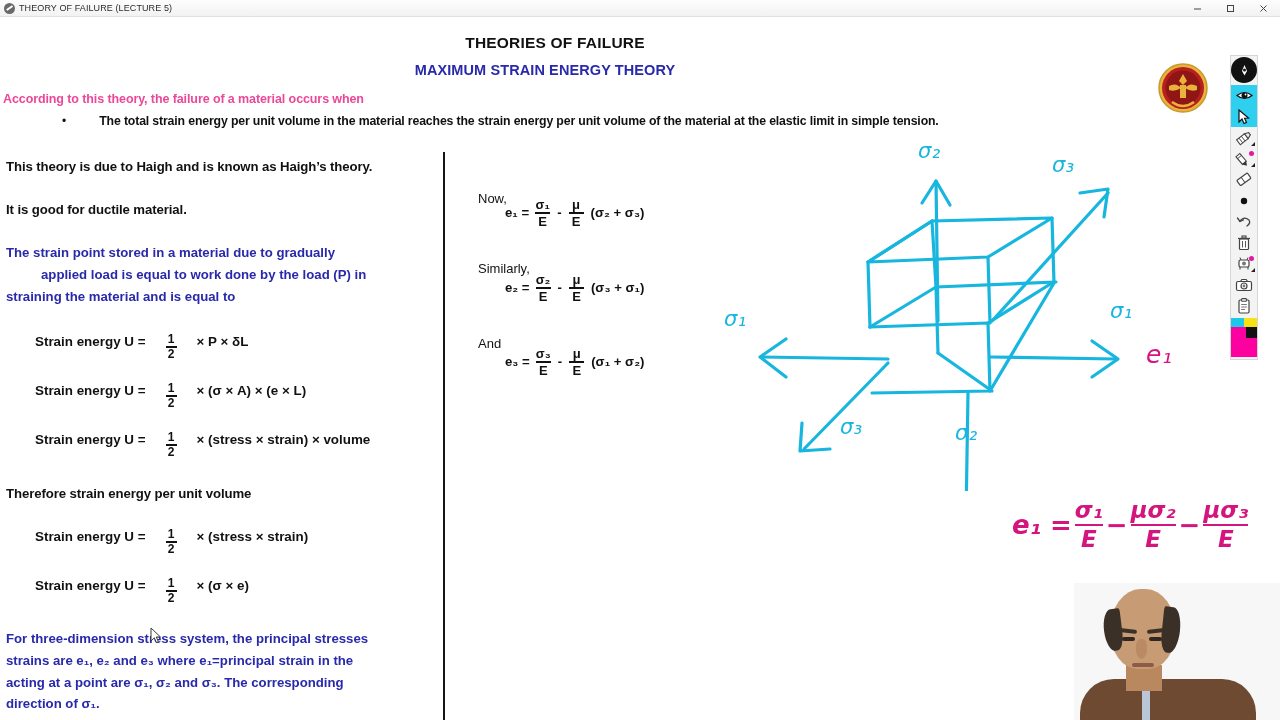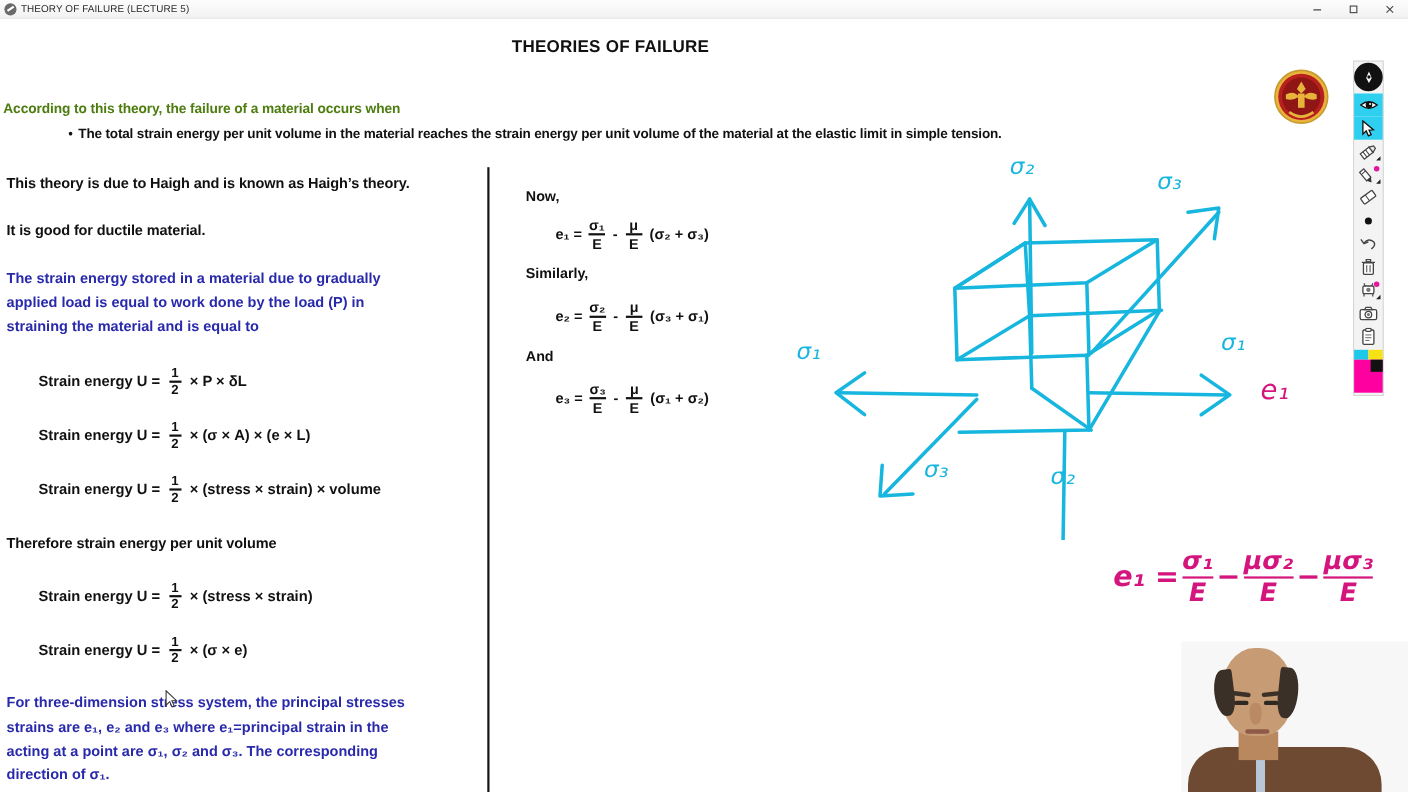--- a/index.html
+++ b/index.html
@@ -69,33 +69,33 @@
     color: #111111; letter-spacing: .2px;
   }
   h2.slide-subtitle {
     position: absolute; left: 0; top: 31px; width: 1090px;
     text-align: center; font-size: 14.5px; font-weight: bold;
     color: #2929ab; letter-spacing: .1px;
   }
 
   .lead {
     position: absolute; left: 3px; top: 61px;
-    font-size: 12.5px; font-weight: bold; color: #4d7c0f;
+    font-size: 12.5px; font-weight: bold; color: #ec4899;
     letter-spacing: -.1px;
   }
   .bullet-row {
     position: absolute; left: 62px; top: 83px; width: 1040px;
     display: flex; align-items: flex-start; gap: 5px;
   }
   .bullet-dot {
     font-size: 12px; line-height: 15px; color: #111; flex: none;
   }
   .bullet-text {
     font-size: 12.3px; font-weight: bold; color: #111;
-    line-height: 15px; letter-spacing: -.15px;
+    line-height: 15px; letter-spacing: -.15px; margin-left: 28px;
   }
 
   .divider {
     position: absolute; left: 443px; top: 121px;
     width: 2px; height: 568px; background: #151515;
   }
 
   
   .leftcol { position: absolute; left: 0; top: 0; width: 440px; }
   .l-line {
@@ -105,38 +105,38 @@
   .l-blue {
     position: absolute; color: #2929ab; font-weight: bold;
     font-size: 13.2px; line-height: 21.8px;
     text-align: justify; text-justify: inter-word;
   }
   .l-blue span.lastline { display: block; }
 
   .frm {
     position: absolute; font-weight: bold; color: #111;
     font-size: 13.4px; white-space: nowrap;
-    display: flex; align-items: center; gap: 4px;
+    display: flex; gap: 16px;
   }
   .fr {
     display: inline-flex; flex-direction: column;
     align-items: center; justify-content: center;
     vertical-align: middle; margin: 0 4px; line-height: 1;
   }
   .fr .num { font-size: 12px; line-height: 11px; padding-bottom: 1px; }
   .fr .den { font-size: 12px; line-height: 11px; padding-top: 1px; }
   .fr .bar {
     width: 100%; min-width: 11px; height: 1.6px;
     background: #111;
   }
 
   
   .midcol { position: absolute; left: 478px; top: 0; width: 260px; }
   .m-label {
-    position: absolute; font-size: 13px; font-weight: bold; color: #111;
+    position: absolute; font-size: 13px; font-weight: normal; color: #111; margin-top: 20px;
   }
   .m-eq {
     position: absolute; font-size: 13.2px; font-weight: bold; color: #111;
     display: flex; align-items: center; white-space: nowrap;
   }
   .m-eq .lhs { margin-right: 4px; }
   .m-eq .op { margin: 0 5px; }
   .m-eq .fr2 {
     display: inline-flex; flex-direction: column; align-items: center;
     line-height: 1; margin: 0 2px;
@@ -305,38 +305,39 @@
             <line x1="8.5" y1="2.5" x2="2.5" y2="8.5" stroke="#444" stroke-width="1"></line>
           </svg>
       </div>
     </div>
   </div>
 
 
   <div class="slide">
 
     <h1 class="slide-title">THEORIES OF FAILURE</h1>
+    <h2 class="slide-subtitle">MAXIMUM STRAIN ENERGY THEORY</h2>
 
     <div class="lead">According to this theory, the failure of a material occurs when</div>
 
     <div class="bullet-row">
       <span class="bullet-dot">•</span>
       <span class="bullet-text">The total strain energy per unit volume in the material reaches the strain energy per unit volume of the material at the elastic limit in simple tension.</span>
     </div>
 
     <div class="divider"></div>
 
     <div class="leftcol">
 
       <div class="l-line" style="left:6px; top:128px;">This theory is due to Haigh and is known as Haigh’s theory.</div>
       <div class="l-line" style="left:6px; top:171px;">It is good for ductile material.</div>
 
       <div class="l-blue" style="left:6px; top:211px; width:392px;">
-        <span style="display:block; text-align:justify;">The strain energy stored in a material due to gradually</span>
-        <span style="display:block; text-align:justify;">applied load is equal to work done by the load (P) in</span>
+        <span style="display:block; text-align:justify;">The strain point stored in a material due to gradually</span>
+        <span style="display:block; text-align:justify;margin-left:35px;">applied load is equal to work done by the load (P) in</span>
         <span class="lastline">straining the material and is equal to</span>
       </div>
 
       <div class="frm" style="left:35px; top:303px;">
         <span>Strain energy U =</span>
         <span class="fr">
           <span class="num">1</span>
           <span class="bar"></span>
           <span class="den">2</span>
         </span>

